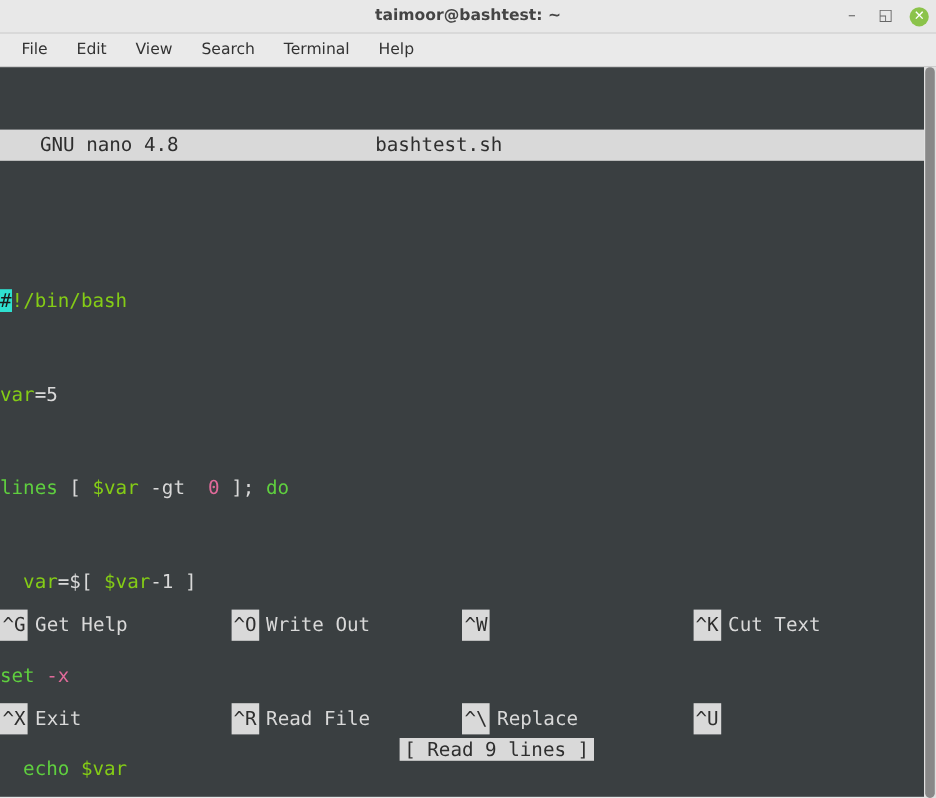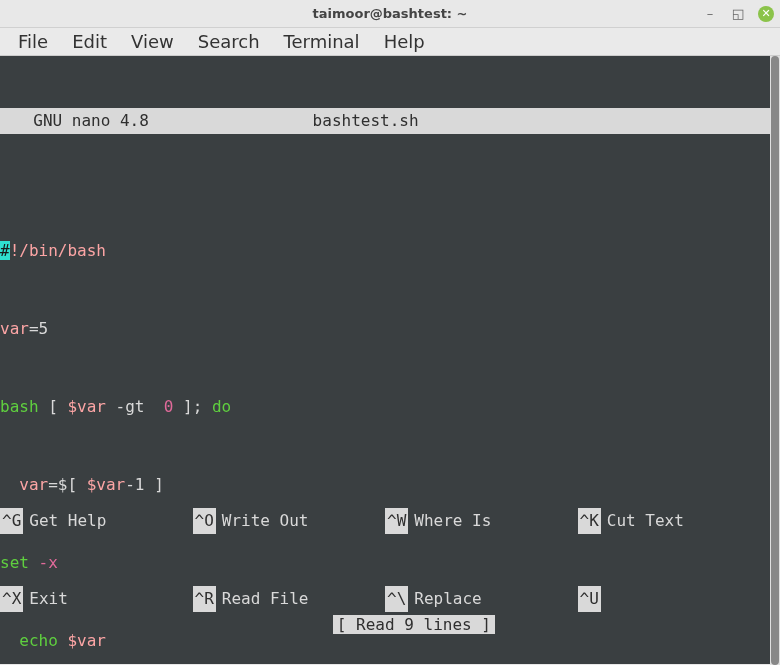--- a/index.html
+++ b/index.html
@@ -53,21 +53,21 @@
       text-align: center;
       cursor: pointer;
     }
     .menubar {
       height: 28px;
       background: #eaeaea;
       display: flex;
       align-items: center;
       padding: 0 6px;
       gap: 0;
-      font-size: 18px;
+      font-size: 13px;
       color: #333;
       border-bottom: 1px solid #ccc;
     }
     .menu-item {
       padding: 4px 12px;
       cursor: pointer;
     }
     .terminal-wrap {
       position: relative;
       width: 770px;
@@ -90,21 +90,21 @@
       background: #d9d9d9;
       color: #2f2f2f;
       height: 26px;
       line-height: 26px;
       padding-left: 14px;
     }
     .code-area {
       padding: 0;
     }
     .code-line { height: 26px; line-height: 26px; }
-    .c-cyan { color: #fca5a5; }
+    .c-cyan { color: #84cc16; }
     .c-cyan-bg { background: #2fe0d0; color: #1a1a1a; }
     .c-pink { color: #e06a9a; }
     .c-green { color: #5fcf3f; }
     .c-text { color: #d9d9d9; }
     .status-line {
       position: absolute;
       bottom: 52px;
       left: 0;
       right: 0;
       height: 26px;
@@ -175,38 +175,38 @@
   <div class="menu-item">Terminal</div>
   <div class="menu-item">Help</div>
 </div>
 
 <div class="terminal-wrap">
   <div class="terminal">
     <div class="nano-header">  GNU nano 4.8                 bashtest.sh</div>
     <div class="code-area">
       <div class="code-line"><span class="c-cyan-bg">#</span><span class="c-cyan">!/bin/bash</span></div>
       <div class="code-line"><span class="c-cyan">var</span><span class="c-text">=5</span></div>
-      <div class="code-line"><span class="c-green">bash</span><span class="c-text"> [ </span><span class="c-cyan">$var</span><span class="c-text"> -gt  </span><span class="c-pink">0</span><span class="c-text"> ]; </span><span class="c-green">do</span></div>
+      <div class="code-line"><span class="c-green">lines</span><span class="c-text"> [ </span><span class="c-cyan">$var</span><span class="c-text"> -gt  </span><span class="c-pink">0</span><span class="c-text"> ]; </span><span class="c-green">do</span></div>
       <div class="code-line"><span class="c-cyan">  var</span><span class="c-text">=$[ </span><span class="c-cyan">$var</span><span class="c-text">-1 ]</span></div>
       <div class="code-line"><span class="c-green">set</span><span class="c-pink"> -x</span></div>
       <div class="code-line"><span class="c-text">  </span><span class="c-green">echo</span><span class="c-text"> </span><span class="c-cyan">$var</span></div>
       
       
       
     </div>
 
     <div class="status-line">
       <span class="status-badge">[ Read 9 lines ]</span>
     </div>
 
     <div class="shortcut-rows">
       <div class="shortcut-row">
         <div class="shortcut"><span class="sc-key">^G</span><span class="sc-label">Get Help</span></div>
         <div class="shortcut"><span class="sc-key">^O</span><span class="sc-label">Write Out</span></div>
-        <div class="shortcut"><span class="sc-key">^W</span><span class="sc-label">Where Is</span></div>
+        <div class="shortcut"><span class="sc-key">^W</span></div>
         <div class="shortcut"><span class="sc-key">^K</span><span class="sc-label">Cut Text</span></div>
       </div>
       <div class="shortcut-row">
         <div class="shortcut"><span class="sc-key">^X</span><span class="sc-label">Exit</span></div>
         <div class="shortcut"><span class="sc-key">^R</span><span class="sc-label">Read File</span></div>
         <div class="shortcut"><span class="sc-key">^\</span><span class="sc-label">Replace</span></div>
         <div class="shortcut"><span class="sc-key">^U</span></div>
       </div>
     </div>
   </div>

